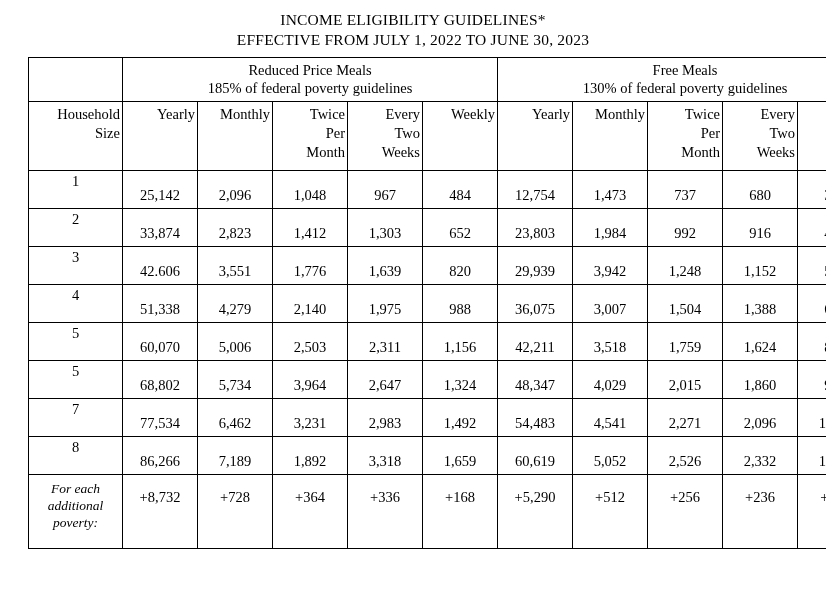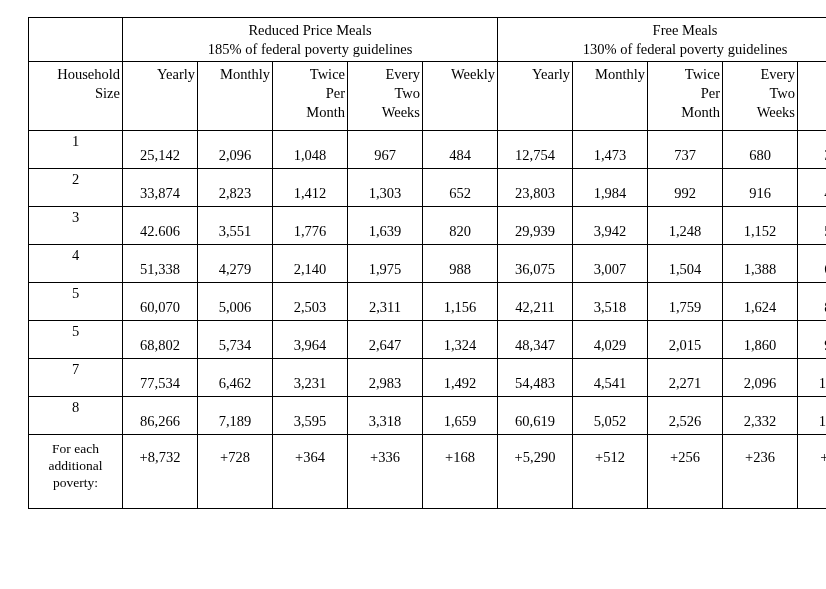--- a/index.html
+++ b/index.html
@@ -97,30 +97,32 @@
   tr.last-row td {
     height: 56px;
     vertical-align: top;
     padding-top: 14px;
   }
   tr.last-row td.row-label {
     padding-top: 6px;
     line-height: 1.25;
     font-size: 13.5px;
   }
-  tr.last-row td.row-label span { display: block; }
+  tr.last-row td.row-label span { display: block; font-style: italic; }
   col.c-size { width: 94px; }
   col.c-num  { width: 75px; }
 </style>
 </head>
 <body>
 
 <div class="page">
 
   <div class="title-block">
+    <div class="title-line-1">INCOME ELIGIBILITY GUIDELINES*</div>
+    <div class="title-line-2">EFFECTIVE FROM JULY 1, 2022 TO JUNE 30, 2023</div>
   </div>
 
   <table class="guidelines">
     <colgroup>
       <col class="c-size">
       <col class="c-num">
         <col class="c-num">
         <col class="c-num">
         <col class="c-num">
         <col class="c-num">
@@ -288,21 +290,21 @@
         <td>54,483</td>
         <td>4,541</td>
         <td>2,271</td>
         <td>2,096</td>
         <td>1,048</td>
       </tr>
       <tr class="data-row">
         <td class="row-label">8</td>
         <td>86,266</td>
         <td>7,189</td>
-        <td>3,595</td>
+        <td>1,892</td>
         <td>3,318</td>
         <td>1,659</td>
         <td>60,619</td>
         <td>5,052</td>
         <td>2,526</td>
         <td>2,332</td>
         <td>1,166</td>
       </tr>
       <tr class="last-row">
         <td class="row-label">

